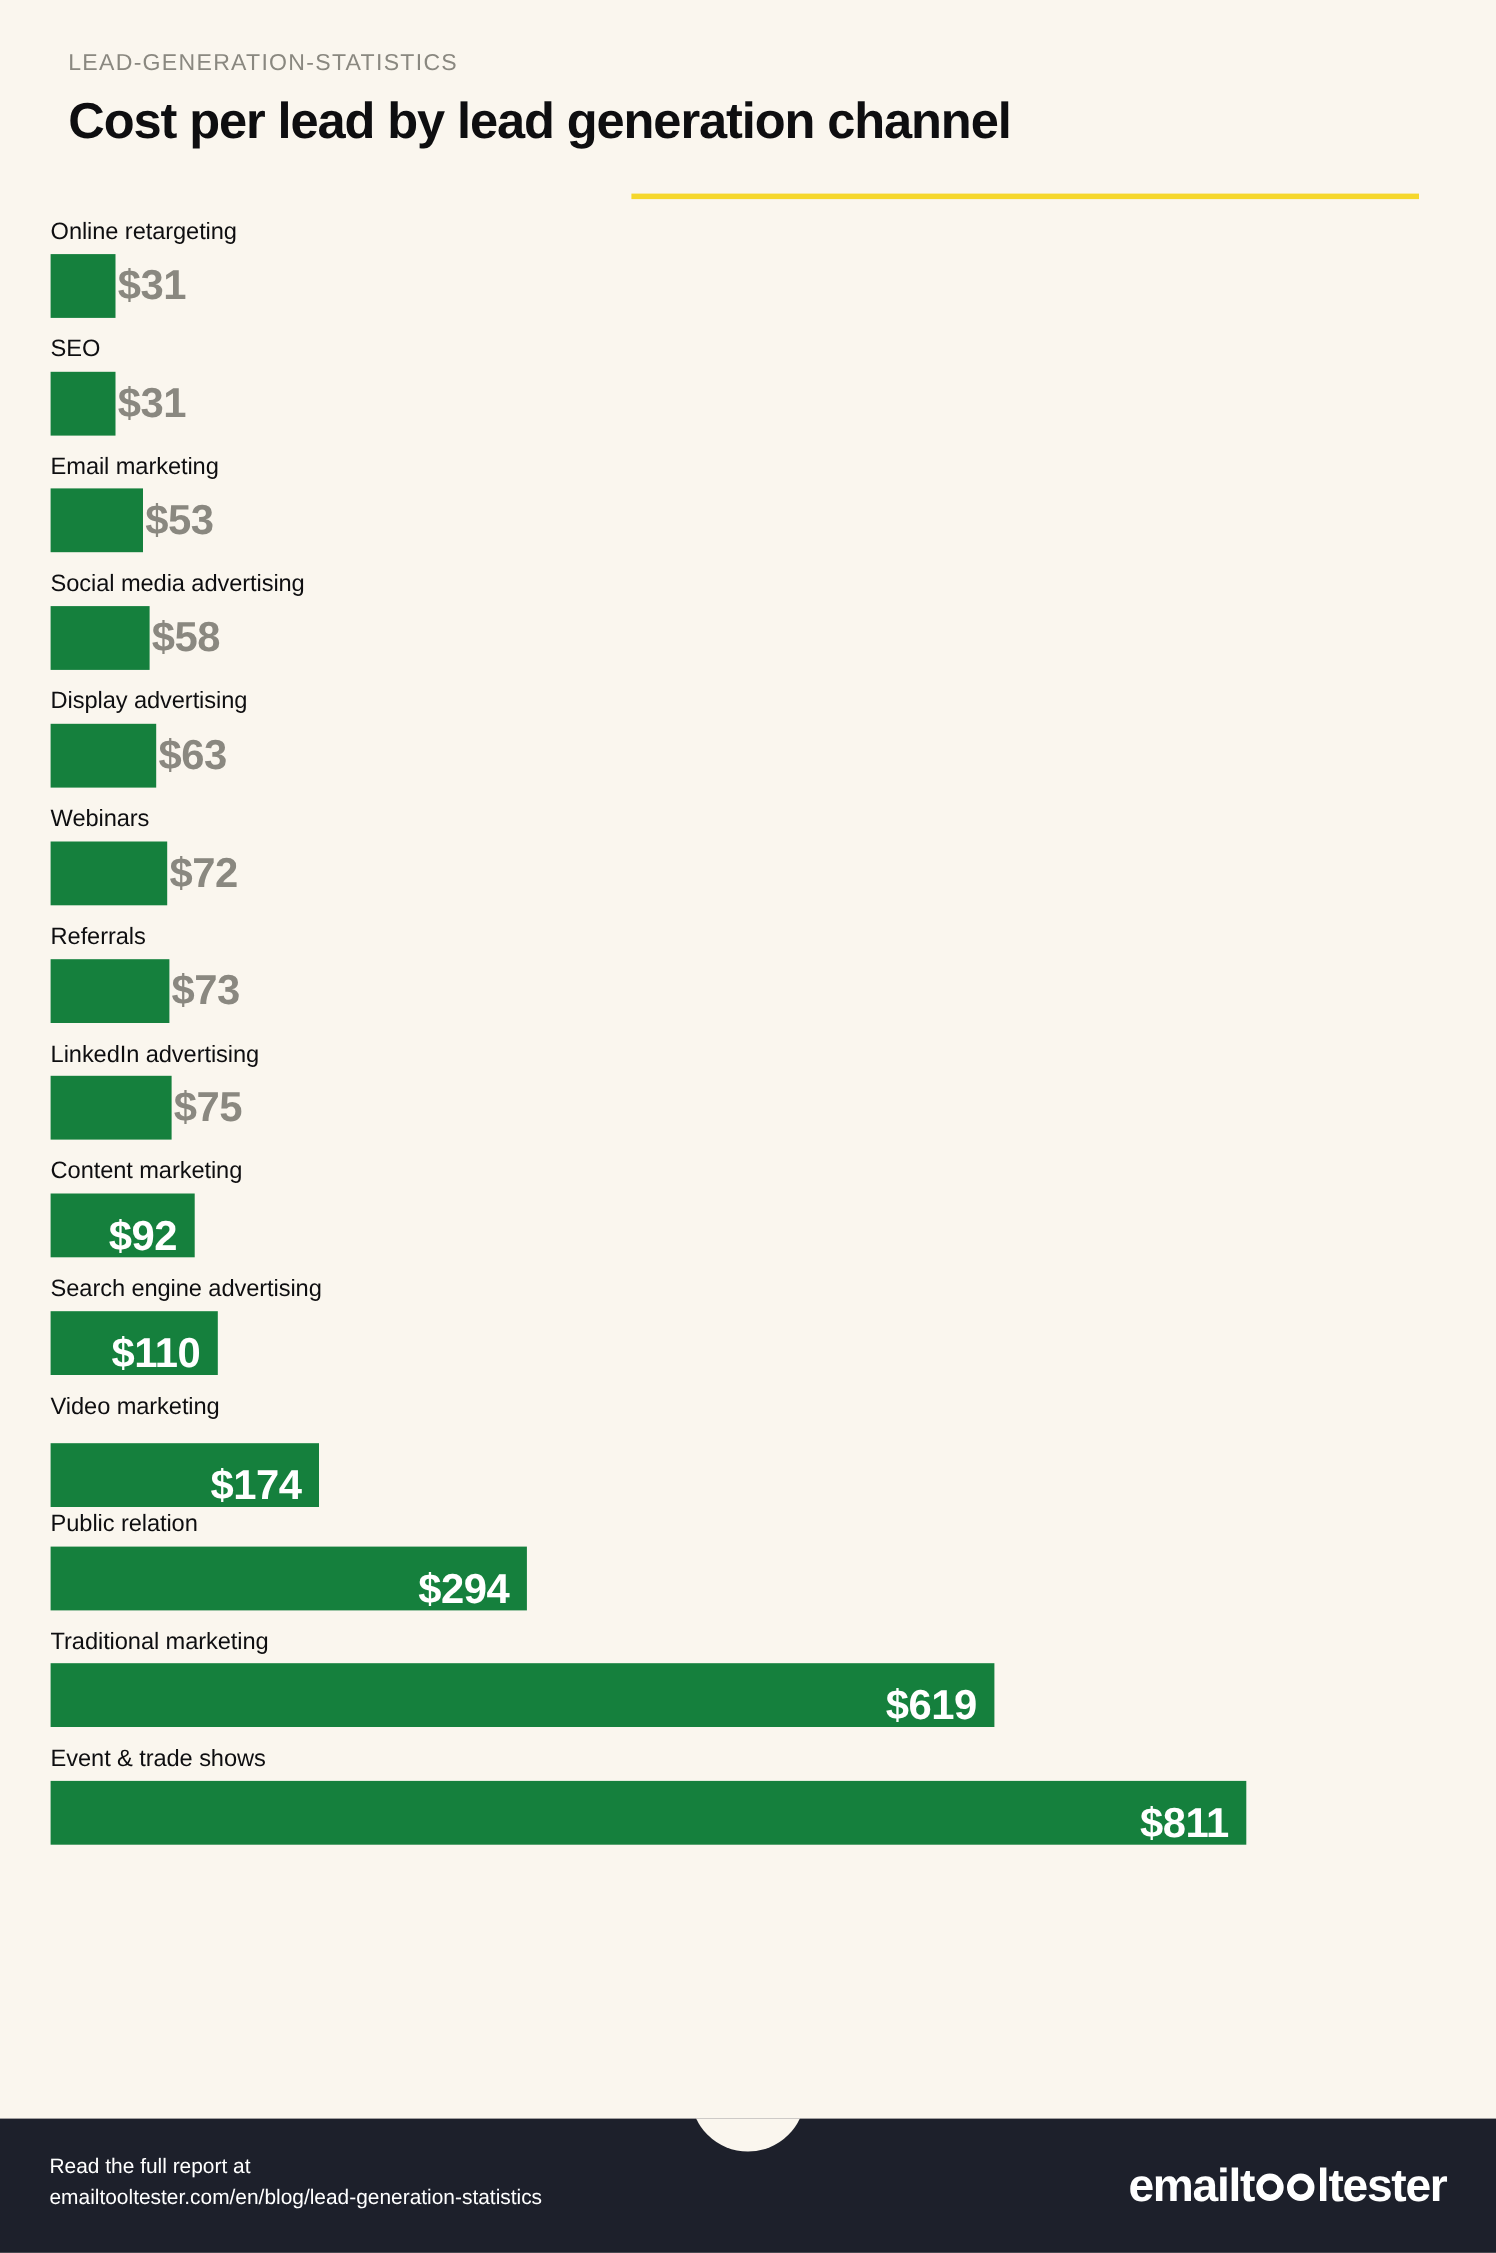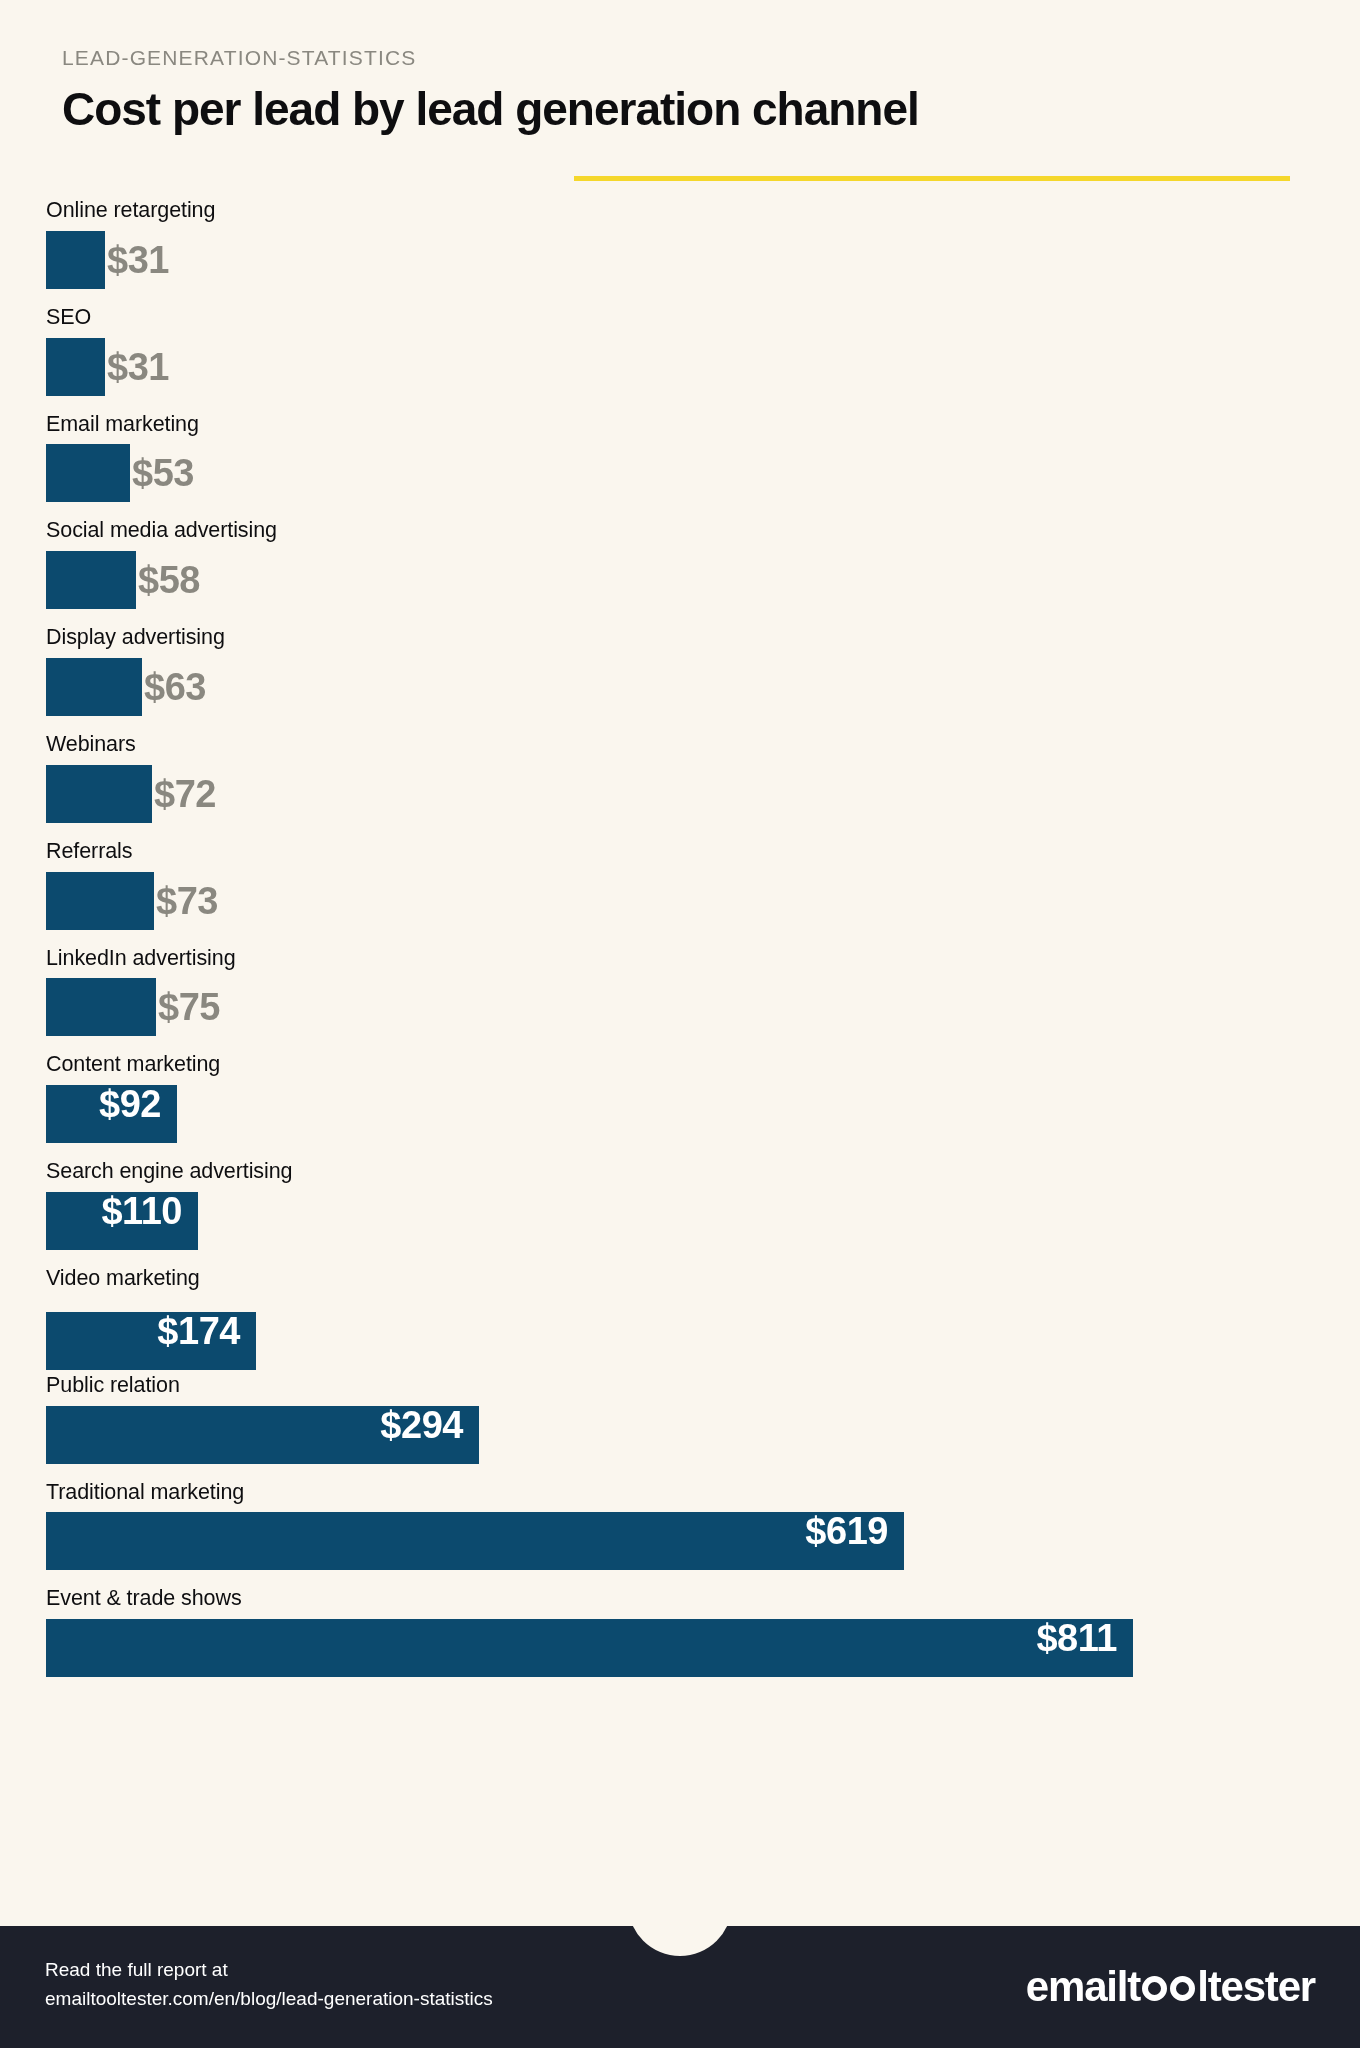--- a/index.html
+++ b/index.html
@@ -32,22 +32,22 @@
   
   .chart { position:absolute; left:46px; top:198px; width:1240px; }
   .row { position:relative; margin-bottom:16px; }
   .row-label {
     font-size:21.5px; font-weight:500; color:#0E0E10;
     letter-spacing:-0.004em; line-height:1.2; margin-bottom:7px;
     white-space:nowrap;
   }
   .bar-line { position:relative; height:58px; display:flex; align-items:center; }
   .bar {
-    height:58px; background:#0c4a6e; flex:0 0 auto;
-    display:flex; align-items:flex-start; justify-content:flex-end;
+    height:58px; background:#15803d; flex:0 0 auto;
+    display:flex; align-items:flex-end; justify-content:flex-end;
   }
   .val-out {
     font-size:38px; font-weight:600; color:#8A8880;
     letter-spacing:-0.012em; line-height:1; margin-left:2px;
     white-space:nowrap;
   }
   .val-in {
     font-size:38px; font-weight:600; color:#FFFFFF;
     letter-spacing:-0.012em; line-height:1; padding-right:16px;
     white-space:nowrap;
@@ -165,21 +165,21 @@
         <div class="row-label">Search engine advertising</div>
         <div class="bar-line">
           <div class="bar" style="width: 152px;">
             <span class="val-in">$110</span>
           </div>
         </div>
       </div>
       <div class="row">
         <div class="row-label">Video marketing</div>
         <div class="bar-line">
-          <div class="bar" style="width: 210px; margin-top: 26px;">
+          <div class="bar" style="width: 244px; margin-top: 26px;">
             <span class="val-in">$174</span>
           </div>
         </div>
       </div>
       <div class="row">
         <div class="row-label">Public relation</div>
         <div class="bar-line">
           <div class="bar" style="width: 433px;">
             <span class="val-in">$294</span>
           </div>

